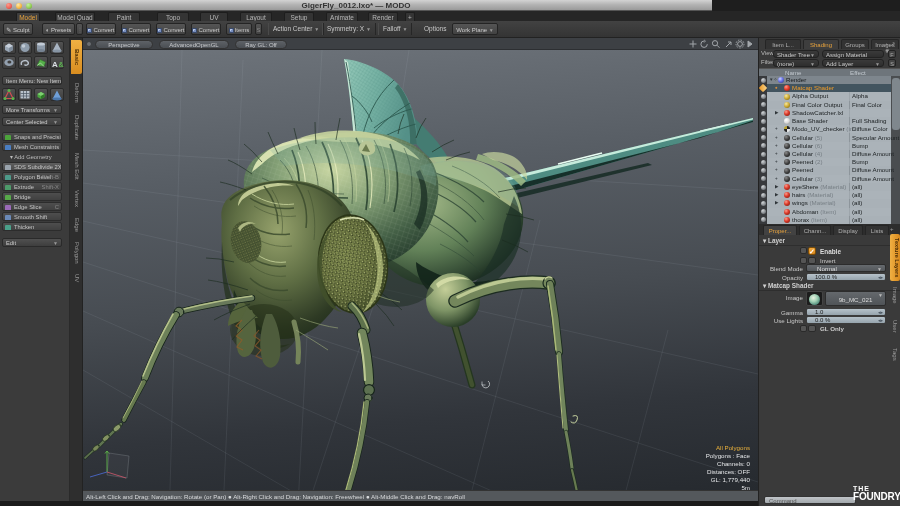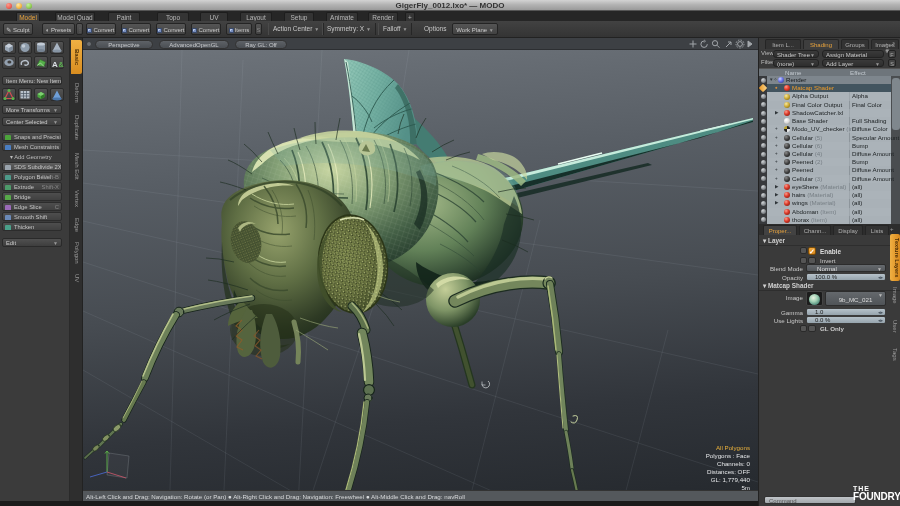--- a/index.html
+++ b/index.html
@@ -1,20 +1,20 @@
 <!DOCTYPE html>
 <html><head><meta charset="utf-8">
 <style>
   html,body{margin:0;padding:0;background:#1e1e1e;}
   *{box-sizing:border-box;}
   body{width:900px;height:506px;overflow:hidden;position:relative;
        font-family:"Liberation Sans",sans-serif;-webkit-font-smoothing:antialiased;}
   .abs{position:absolute;}
   
-  #titlebar{left:0;top:0;width:900px;height:11px;
+  #titlebar{left:0;top:0;width:712px;height:11px;
     background:linear-gradient(#d3d3d3,#b4b4b4 45%,#9a9a9a);
     border-bottom:1px solid #555;}
   .light{position:absolute;top:3px;width:6px;height:6px;border-radius:50%;}
   #title{position:absolute;top:1px;left:0;width:100%;text-align:center;
     font-size:8px;color:#333;font-weight:bold;}
   
   #tabbar{left:0;top:11px;width:900px;height:10px;background:#262626;color:#b8b8b8;font-size:6.5px;}
   #tabbar .t{position:absolute;top:1px;height:9px;line-height:9px;text-align:center;
      background:#343434;border-radius:2px 2px 0 0;border:1px solid #1d1d1d;border-bottom:none;}
   #tabbar .active{color:#e8a33d;background:#3e3e3e;}

